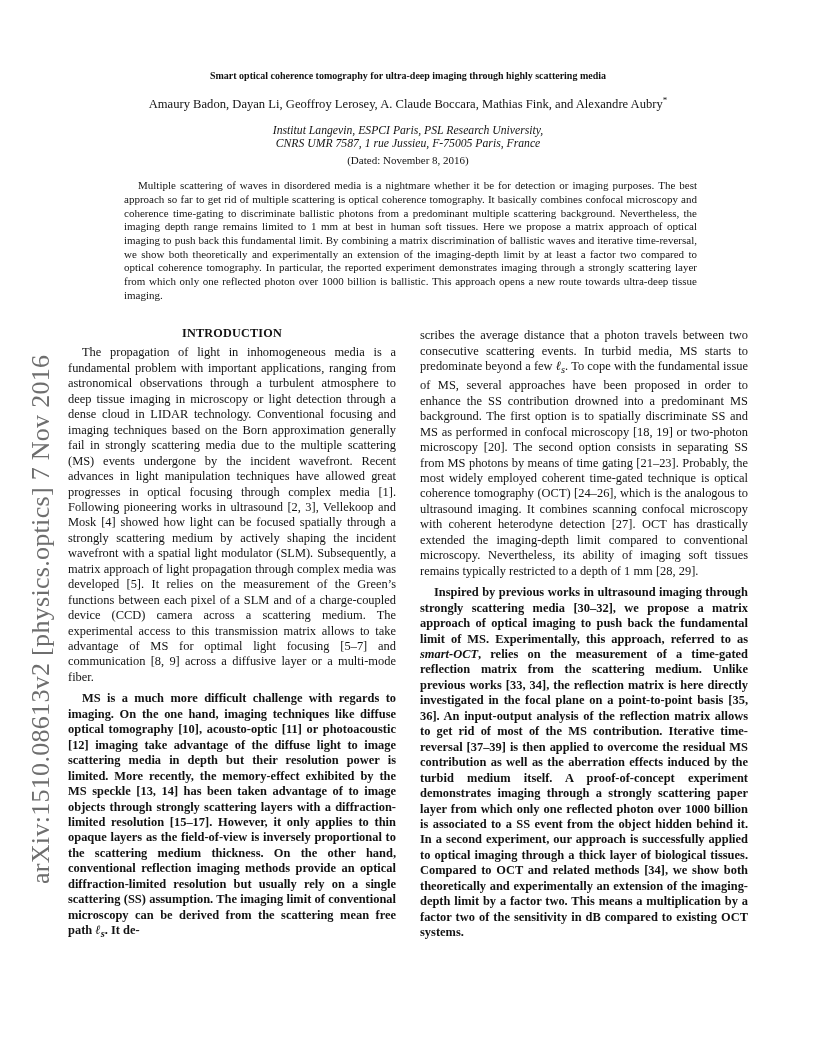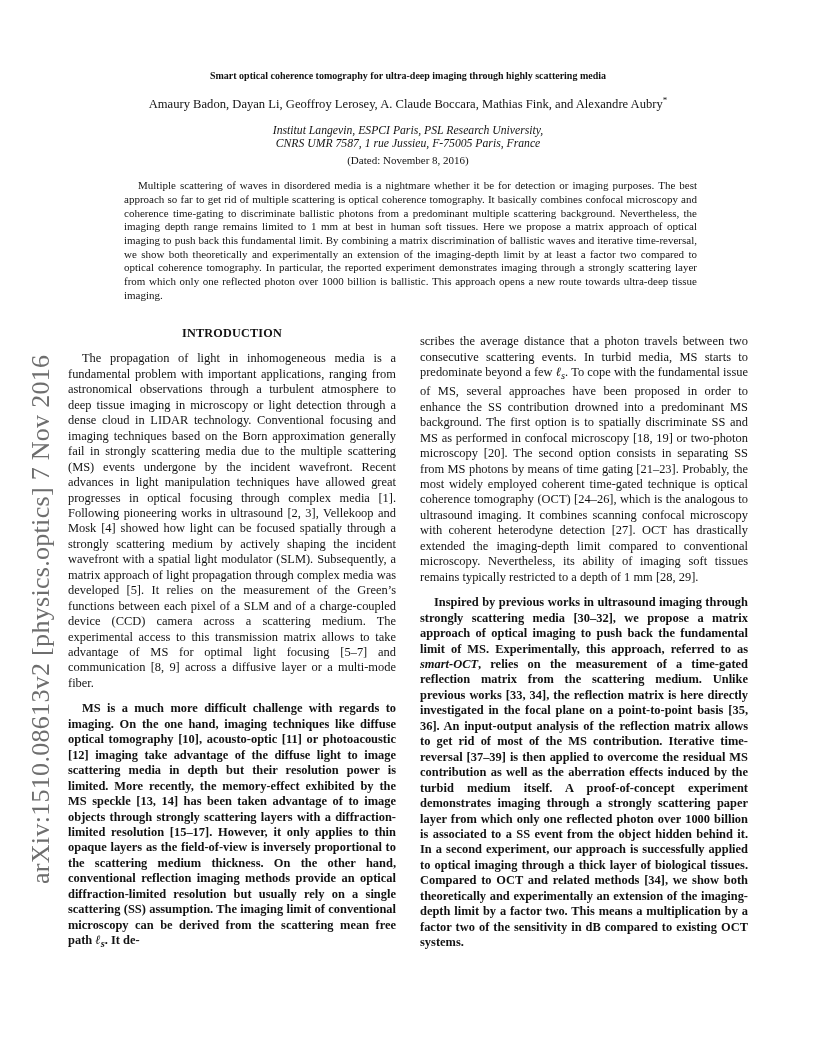--- a/index.html
+++ b/index.html
@@ -51,21 +51,21 @@
   }
   .col { width: 328px; }
   .section-heading {
     margin: 2px 0 0 0;
     text-align: center;
     font-size: 12.2px;
     font-weight: bold;
     letter-spacing: 0.2px;
   }
   .col p {
-    margin: 10px 0 6px 0;
+    margin: 4px 0 6px 0;
     font-size: 12.45px;
     line-height: 15.45px;
     text-align: justify;
   }
   .col p.indent { text-indent: 14px; }
   .col p:last-child { margin-bottom: 0; font-weight: bold; }
 </style>
 </head>
 <body>
 

